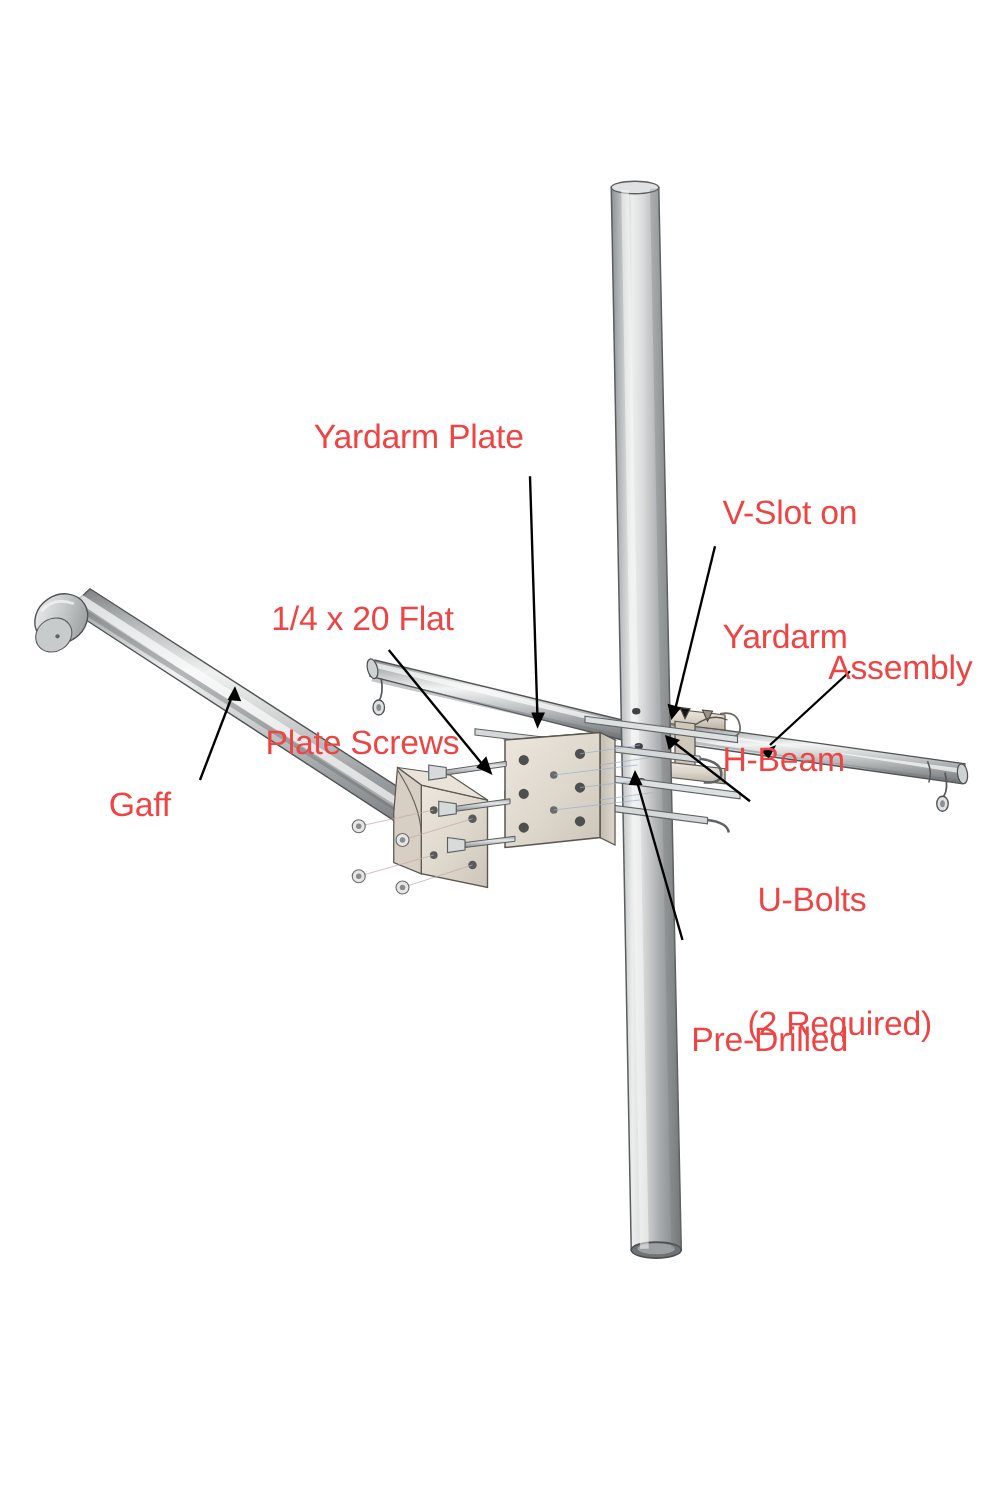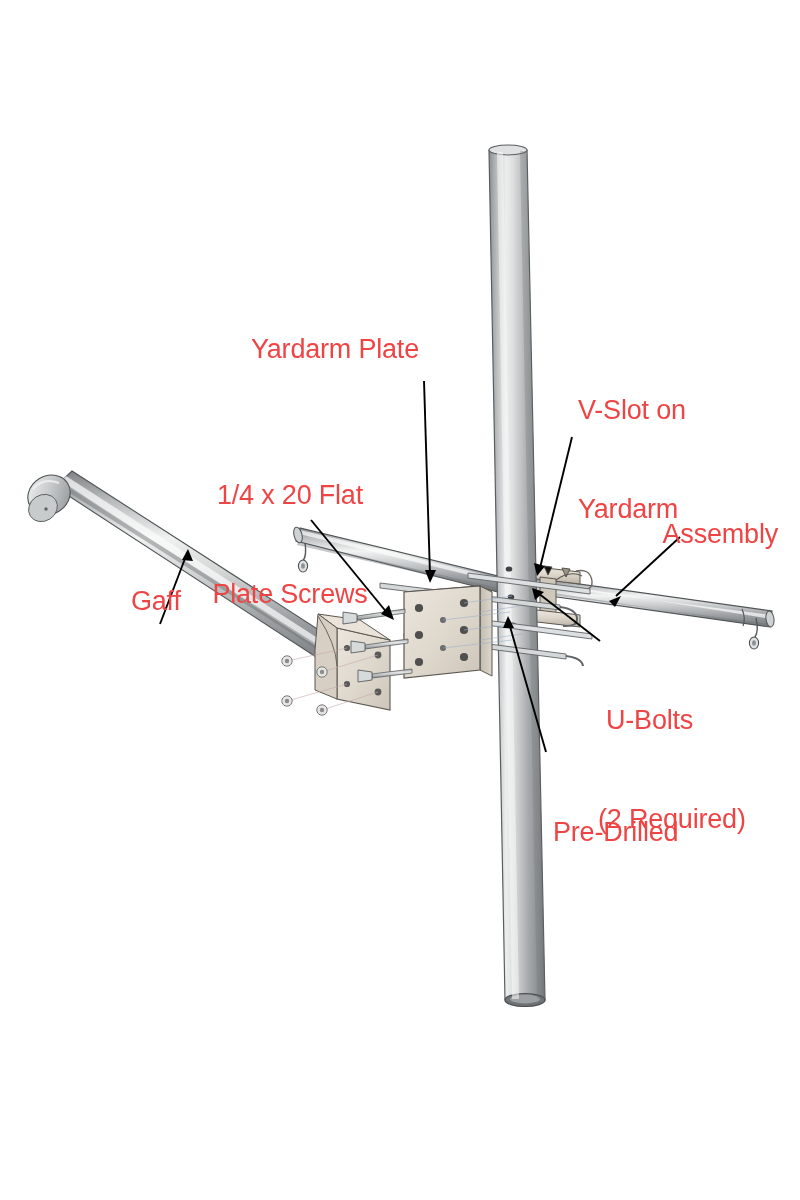--- a/index.html
+++ b/index.html
@@ -300,27 +300,28 @@
 <div class="lbl center" style="left:230px;top:333px;width:210px;">Yardarm Plate</div>
 
 <div class="lbl center" style="left:185px;top:413px;width:210px;">
   <div>1/4 x 20 Flat</div>
   <div>Plate Screws</div>
 </div>
 
 <div class="lbl left" style="left:578px;top:328px;width:215px;">
   <div>V-Slot on</div>
   <div>Yardarm</div>
+  <div>H-Beam</div>
 </div>
 
 <div class="lbl right" style="left:560px;top:452px;width:218px;">
   <div>Assembly</div>
 </div>
 
-<div class="lbl left" style="left:87px;top:585px;width:130px;margin-left:44px;">Gaff</div>
+<div class="lbl left" style="left:87px;top:628px;width:130px;">Gaff</div>
 
 <div class="lbl left" style="left:606px;top:638px;width:200px;">
   <div>U-Bolts</div>
   <div style="margin-left:-8px;">(2 Required)</div>
 </div>
 
 <div class="lbl left" style="left:553px;top:750px;width:230px;">
   <div>Pre-Drilled</div>
 </div>
 

